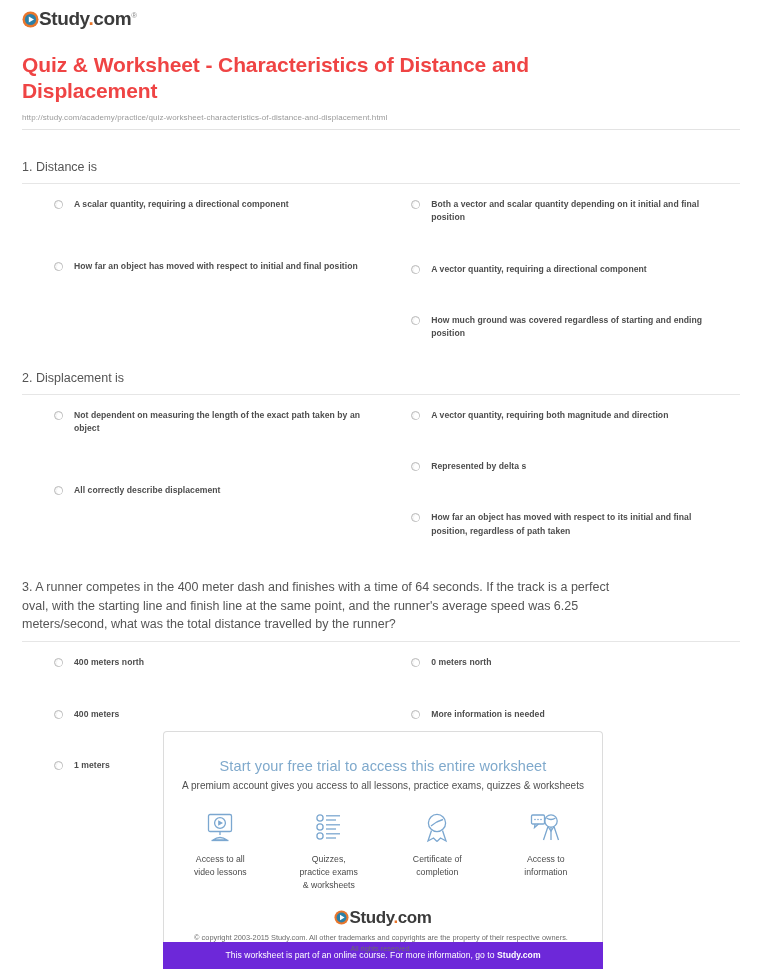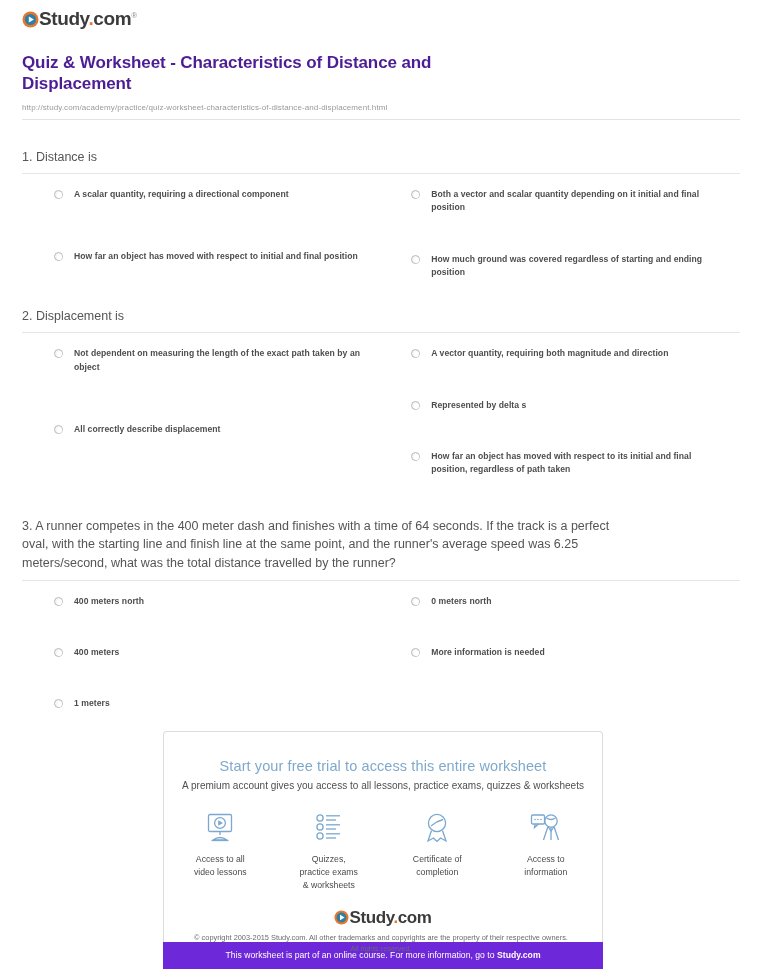--- a/index.html
+++ b/index.html
@@ -50,23 +50,23 @@
     vertical-align: super;
     color: #8c8c8c;
     font-weight: 400;
   }
 
   
   .header {
     padding: 24px 12px 0 12px;
   }
   .page-title {
-    font-size: 17px;
+    font-size: 21px;
     font-weight: 700;
-    color: #4c1d95;
+    color: #ef4444;
     line-height: 1.26;
     letter-spacing: -0.1px;
     max-width: 520px;
   }
   .page-url {
     margin-top: 8px;
     font-size: 8px;
     color: #9a9a9a;
     letter-spacing: 0.1px;
     word-break: break-all;
@@ -273,20 +273,24 @@
           </div>
           <div class="option">
             <span class="radio"></span>
             <span class="opt-label">How far an object has moved with respect to initial and final position</span>
           </div>
         </div>
         <div class="opt-col right">
           <div class="option gap-lg">
             <span class="radio"></span>
             <span class="opt-label">Both a vector and scalar quantity depending on it initial and final position</span>
+          </div>
+          <div class="option gap-lg">
+            <span class="radio"></span>
+            <span class="opt-label">A vector quantity, requiring a directional component</span>
           </div>
           <div class="option">
             <span class="radio"></span>
             <span class="opt-label">How much ground was covered regardless of starting and ending position</span>
           </div>
         </div>
       </div>
     </div>
 
     <div class="question-block">

